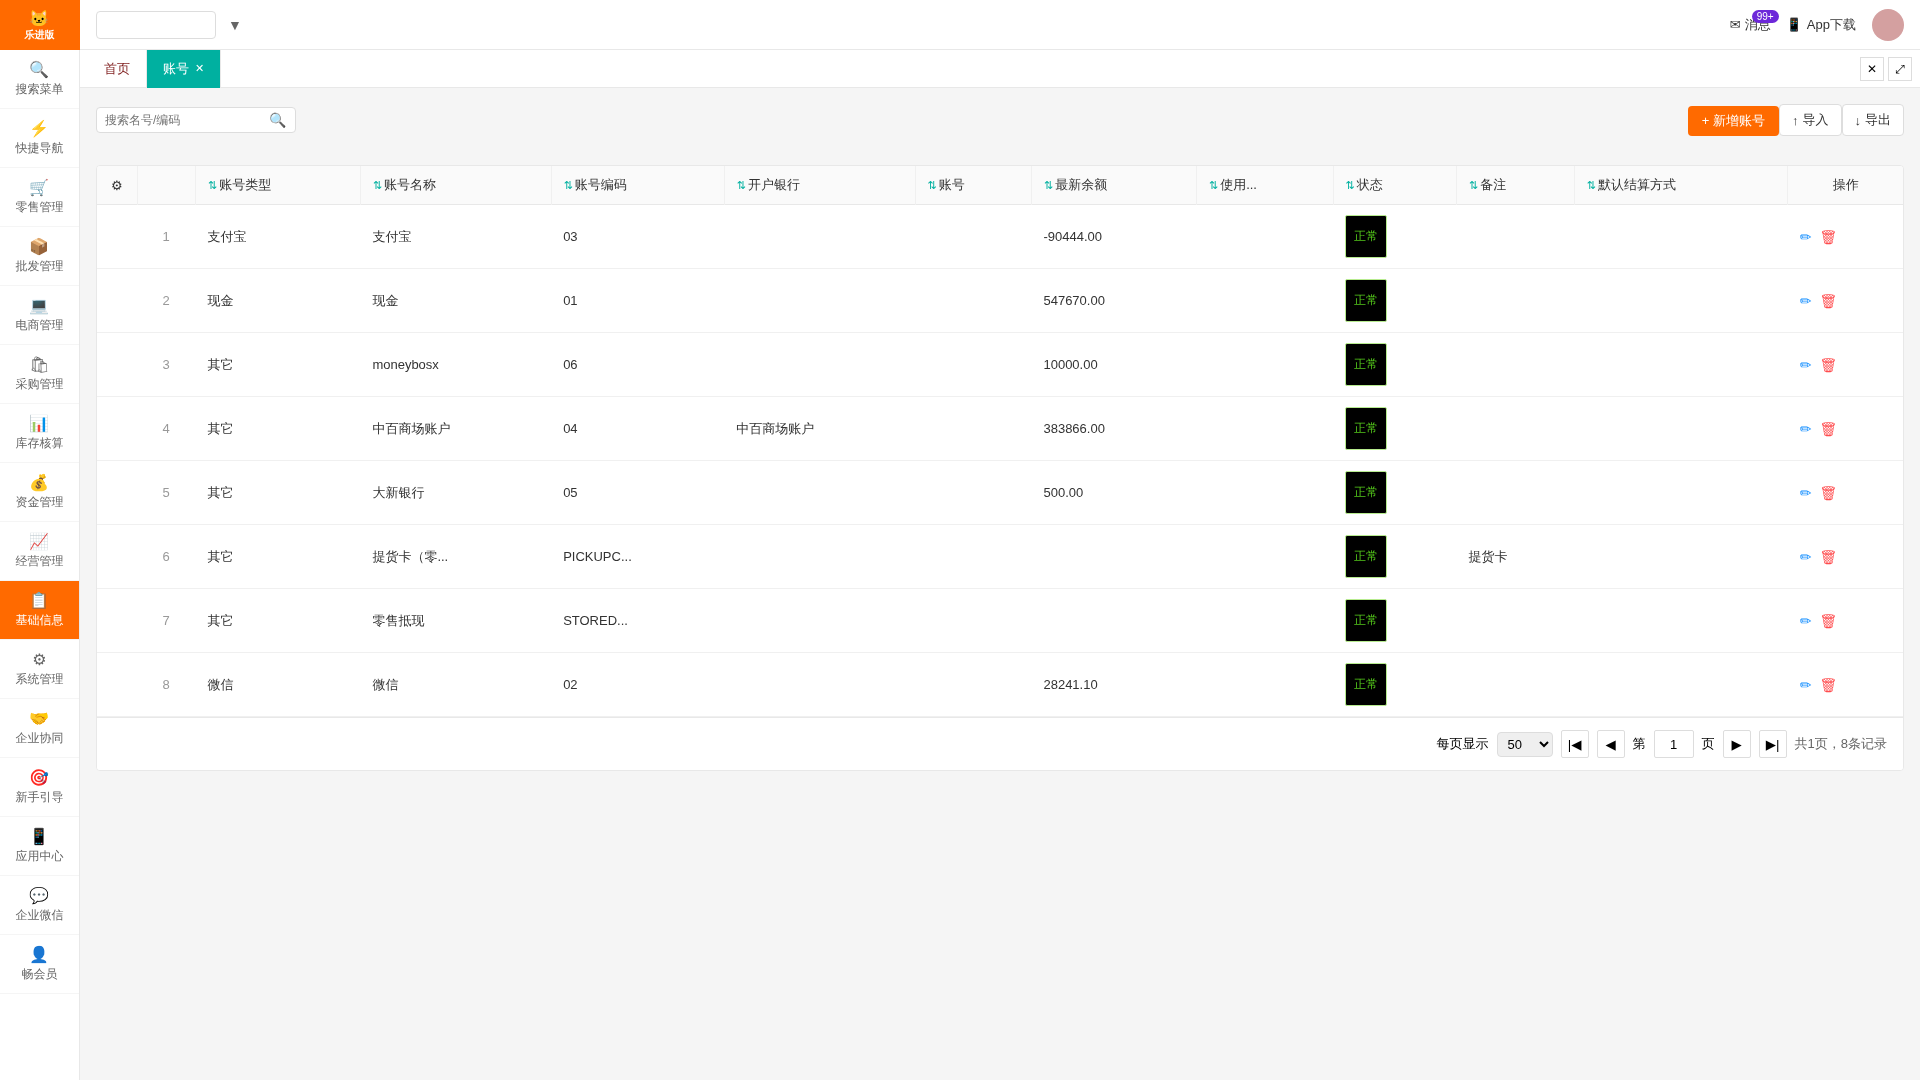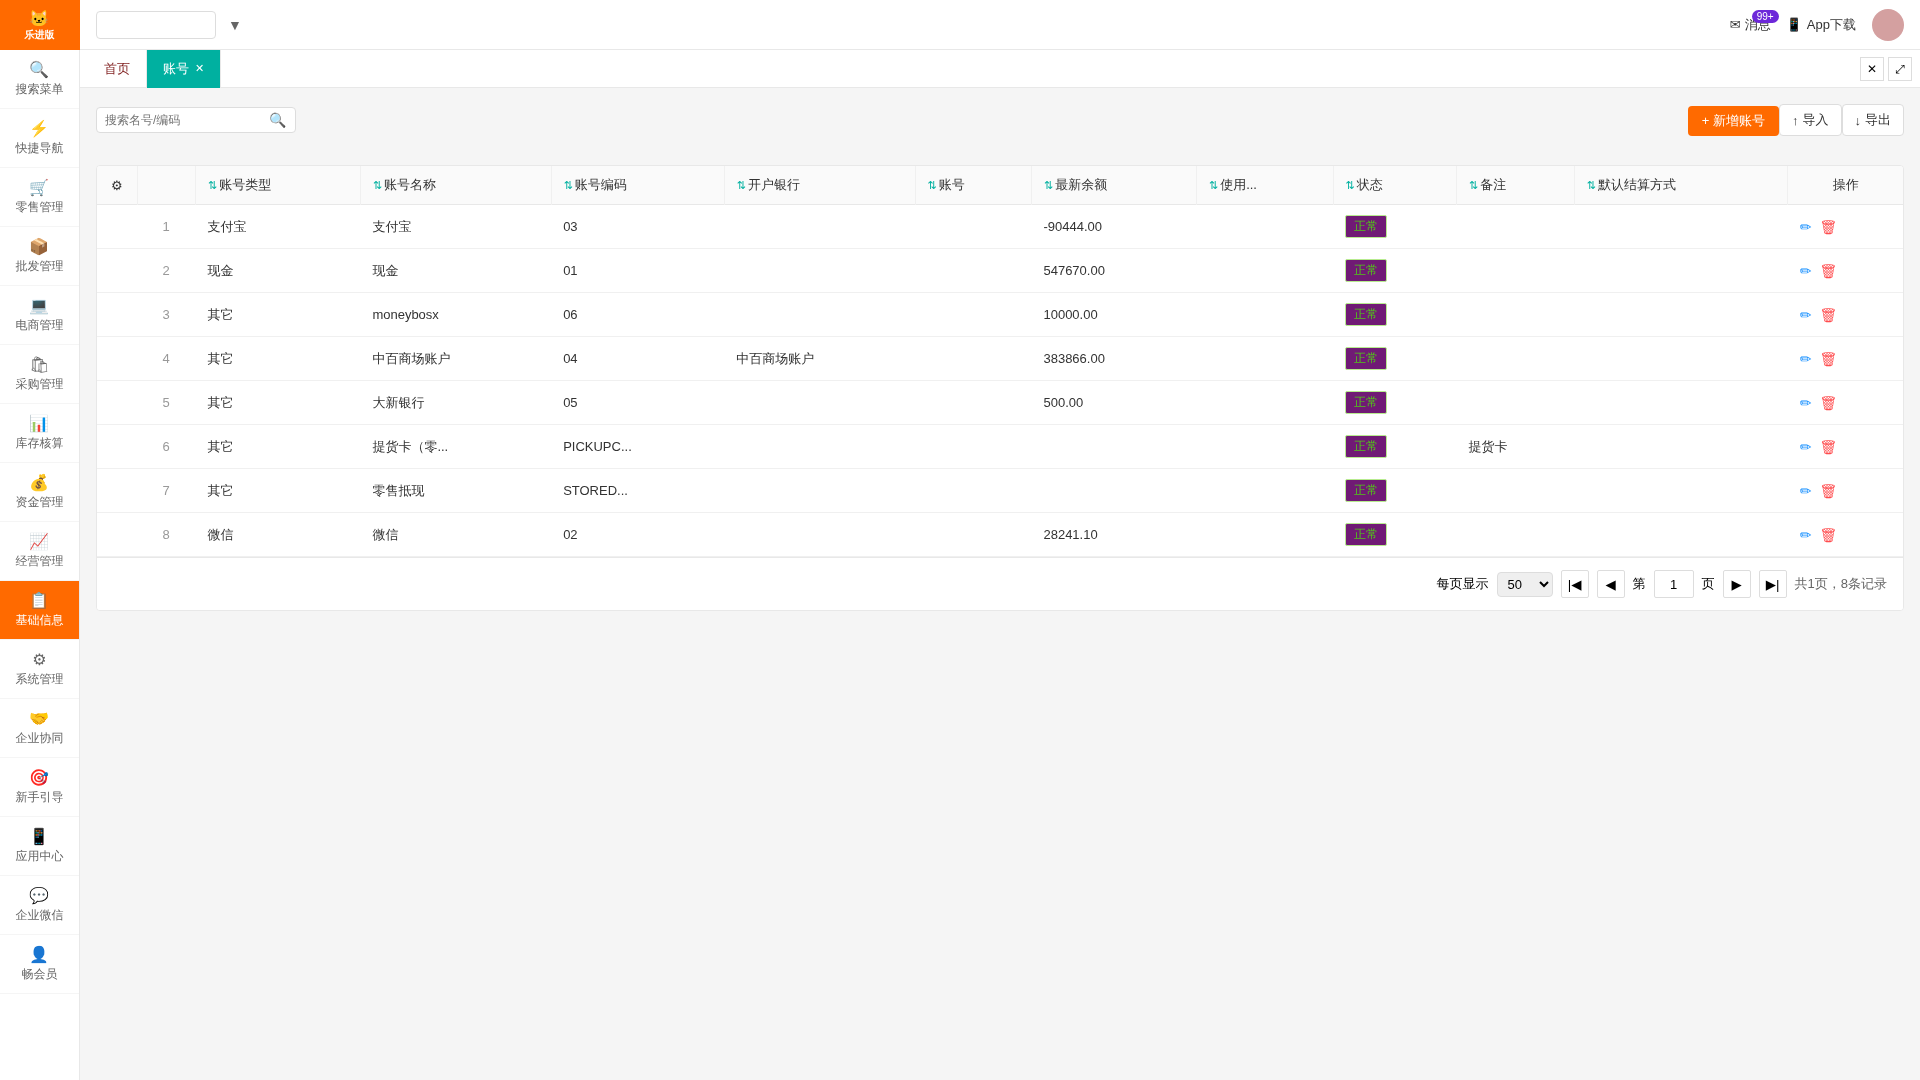--- a/index.html
+++ b/index.html
@@ -255,24 +255,24 @@
     td {
       padding: 10px 12px;
       border-bottom: 1px solid #f0f0f0;
       font-size: 13px;
       color: #333;
       white-space: nowrap;
     }
     .row-num { color: #999; text-align: center; }
     .status-badge {
       display: inline-block;
-      padding: 2px 8px;
+      padding: 12px 8px;
       border-radius: 2px;
       font-size: 12px;
-      background: #701a75;
+      background: #000000;
       color: #52c41a;
       border: 1px solid #b7eb8f;
     }
     .action-btns { display: flex; gap: 8px; align-items: center; }
     .action-edit { color: #1890ff; cursor: pointer; font-size: 14px; }
     .action-delete { color: #ff4d4f; cursor: pointer; font-size: 14px; }
     .gear-col { width: 40px; text-align: center; }
 
     
     .pagination {

